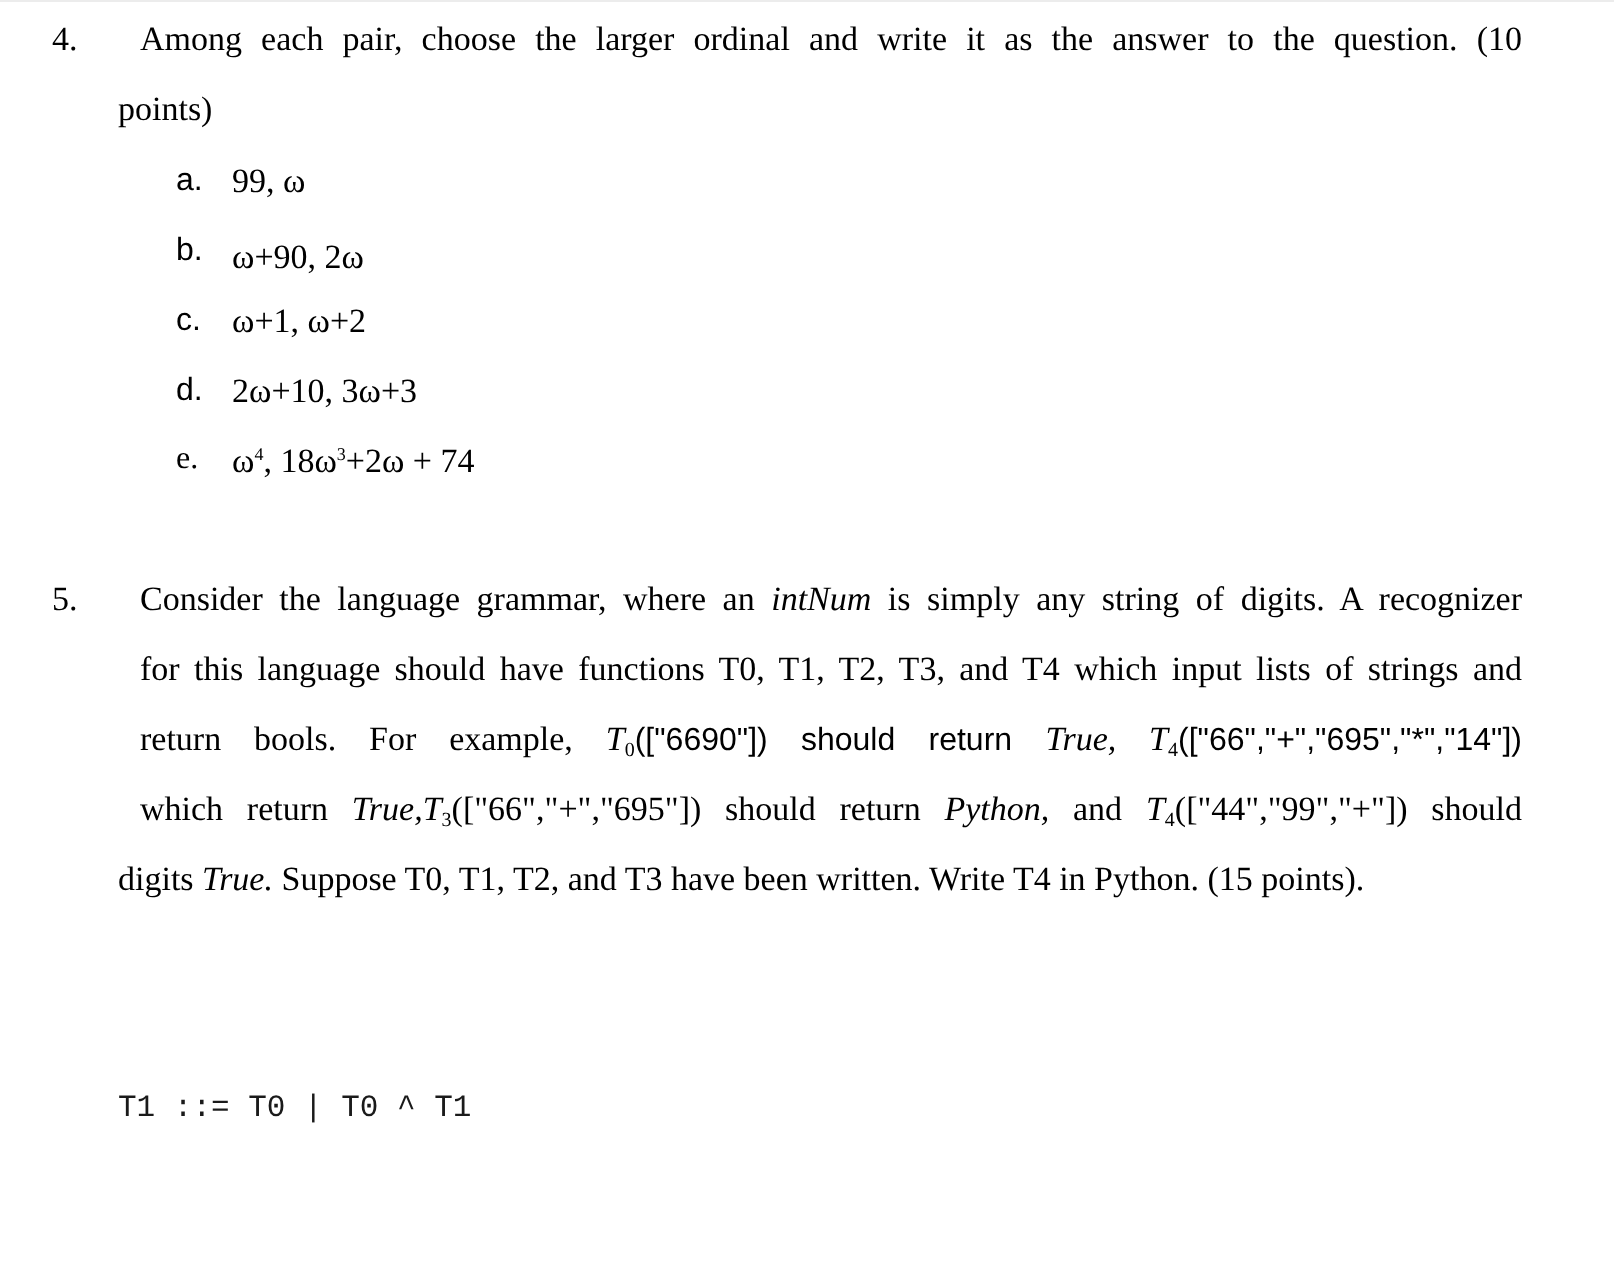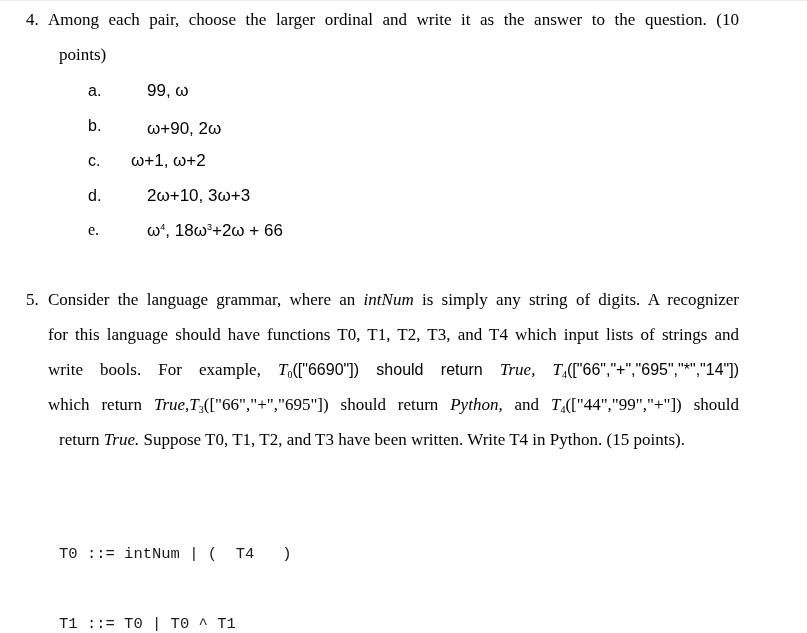--- a/index.html
+++ b/index.html
@@ -22,37 +22,36 @@
       width: 807px; height: 1px;
       background: #ececec;
     }
     .line {
       position: absolute;
       white-space: nowrap;
       line-height: 20px;
     }
     .justify-line {
       position: absolute;
-      left: 48px;
+      left: 70px;
       width: 691px;
       text-align: justify;
       text-align-last: justify;
       white-space: normal;
       line-height: 20px;
     }
     .item-label {
       position: absolute;
       font-family: "Liberation Sans", "DejaVu Sans", sans-serif;
       font-size: 16px;
     }
     .item-text {
       position: absolute;
-      font-family: Liberation Sans, sans-serif;
+      font-family: Liberation Serif, serif;
       font-size: 17px;
-      margin-left: 31px;
     }
     .item-label.serif {
       font-family: "Liberation Serif", "DejaVu Serif", serif;
     }
     i { }
     sub { font-size: 10px; vertical-align: -3px; line-height: 0; }
     sup { font-size: 9px; vertical-align: 6px; line-height: 0; }
     .code {
       position: absolute;
       left: 59px;
@@ -77,45 +76,44 @@
   <div>
     <span class="item-label" style="top:82px; left:88px;">a.</span>
     <span class="item-text" style="top:81px; left:116px;">99, ω</span>
   </div>
   <div>
     <span class="item-label" style="top:117px; left:88px;">b.</span>
     <span class="item-text" style="top:119px; left:116px;">ω+90, 2ω</span>
   </div>
   <div>
     <span class="item-label" style="top:152px; left:88px;">c.</span>
-    <span class="item-text" style="top:151px; left:100px;">ω+1, ω+2</span>
+    <span class="item-text" style="top:151px; left:116px;">ω+1, ω+2</span>
   </div>
   <div>
     <span class="item-label" style="top:187px; left:88px;">d.</span>
     <span class="item-text" style="top:186px; left:116px;">2ω+10, 3ω+3</span>
   </div>
   <div>
     <span class="item-label serif" style="top:221px; left:88px;">e.</span>
-    <span class="item-text" style="top:221px; left:116px;"><span>ω</span><sup>4</sup><span>, 18ω</span><sup>3</sup><span>+2ω + 66</span></span>
+    <span class="item-text" style="top:221px; left:116px;"><span>ω</span><sup>4</sup><span>, 18ω</span><sup>3</sup><span>+2ω + 74</span></span>
   </div>
 </div>
 
 <div>
   <div class="line" style="top:290px; left:26px;">5.</div>
 
   <div class="justify-line" style="top:290px;"><span>Consider the language grammar, where an </span><i>intNum</i><span> is simply any string of digits. A recognizer</span></div>
 
   <div class="justify-line" style="top:325px;">for this language should have functions T0, T1, T2, T3, and T4 which input lists of strings and</div>
 
-  <div class="justify-line" style="top:360px;"><span>write bools. For example, </span><i>T</i><sub>0</sub><span style="font-family:'Liberation Sans','DejaVu Sans',sans-serif;font-size:16px;">(["6690"])  should return </span><i>True,</i><i> T</i><sub>4</sub><span style="font-family:'Liberation Sans','DejaVu Sans',sans-serif;font-size:16px;">(["66","+","695","*","14"])</span></div>
+  <div class="justify-line" style="top:360px;"><span>return bools. For example, </span><i>T</i><sub>0</sub><span style="font-family:'Liberation Sans','DejaVu Sans',sans-serif;font-size:16px;">(["6690"])  should return </span><i>True,</i><i> T</i><sub>4</sub><span style="font-family:'Liberation Sans','DejaVu Sans',sans-serif;font-size:16px;">(["66","+","695","*","14"])</span></div>
 
   <div class="justify-line" style="top:395px;"><span>which return </span><i>True,</i><i>T</i><sub>3</sub><span>(["66","+","695"]) should return </span><i>Python,</i><span> and </span><i>T</i><sub>4</sub><span>(["44","99","+"]) should</span></div>
 
-  <div class="line" style="top:430px; left:59px;"><span>return </span><i>True.</i><span> Suppose T0, T1, T2, and T3 have been written. Write T4 in Python. (15 points).</span></div>
+  <div class="line" style="top:430px; left:59px;"><span>digits </span><i>True.</i><span> Suppose T0, T1, T2, and T3 have been written. Write T4 in Python. (15 points).</span></div>
 
   <div class="code" style="top:497px;">
-    <span class="code-line">T0 ::= intNum | (  T4   )</span>
     <span class="code-line">T1 ::= T0 | T0 ^ T1</span>
     
     
     
   </div>
 </div>
 
 </body></html>

